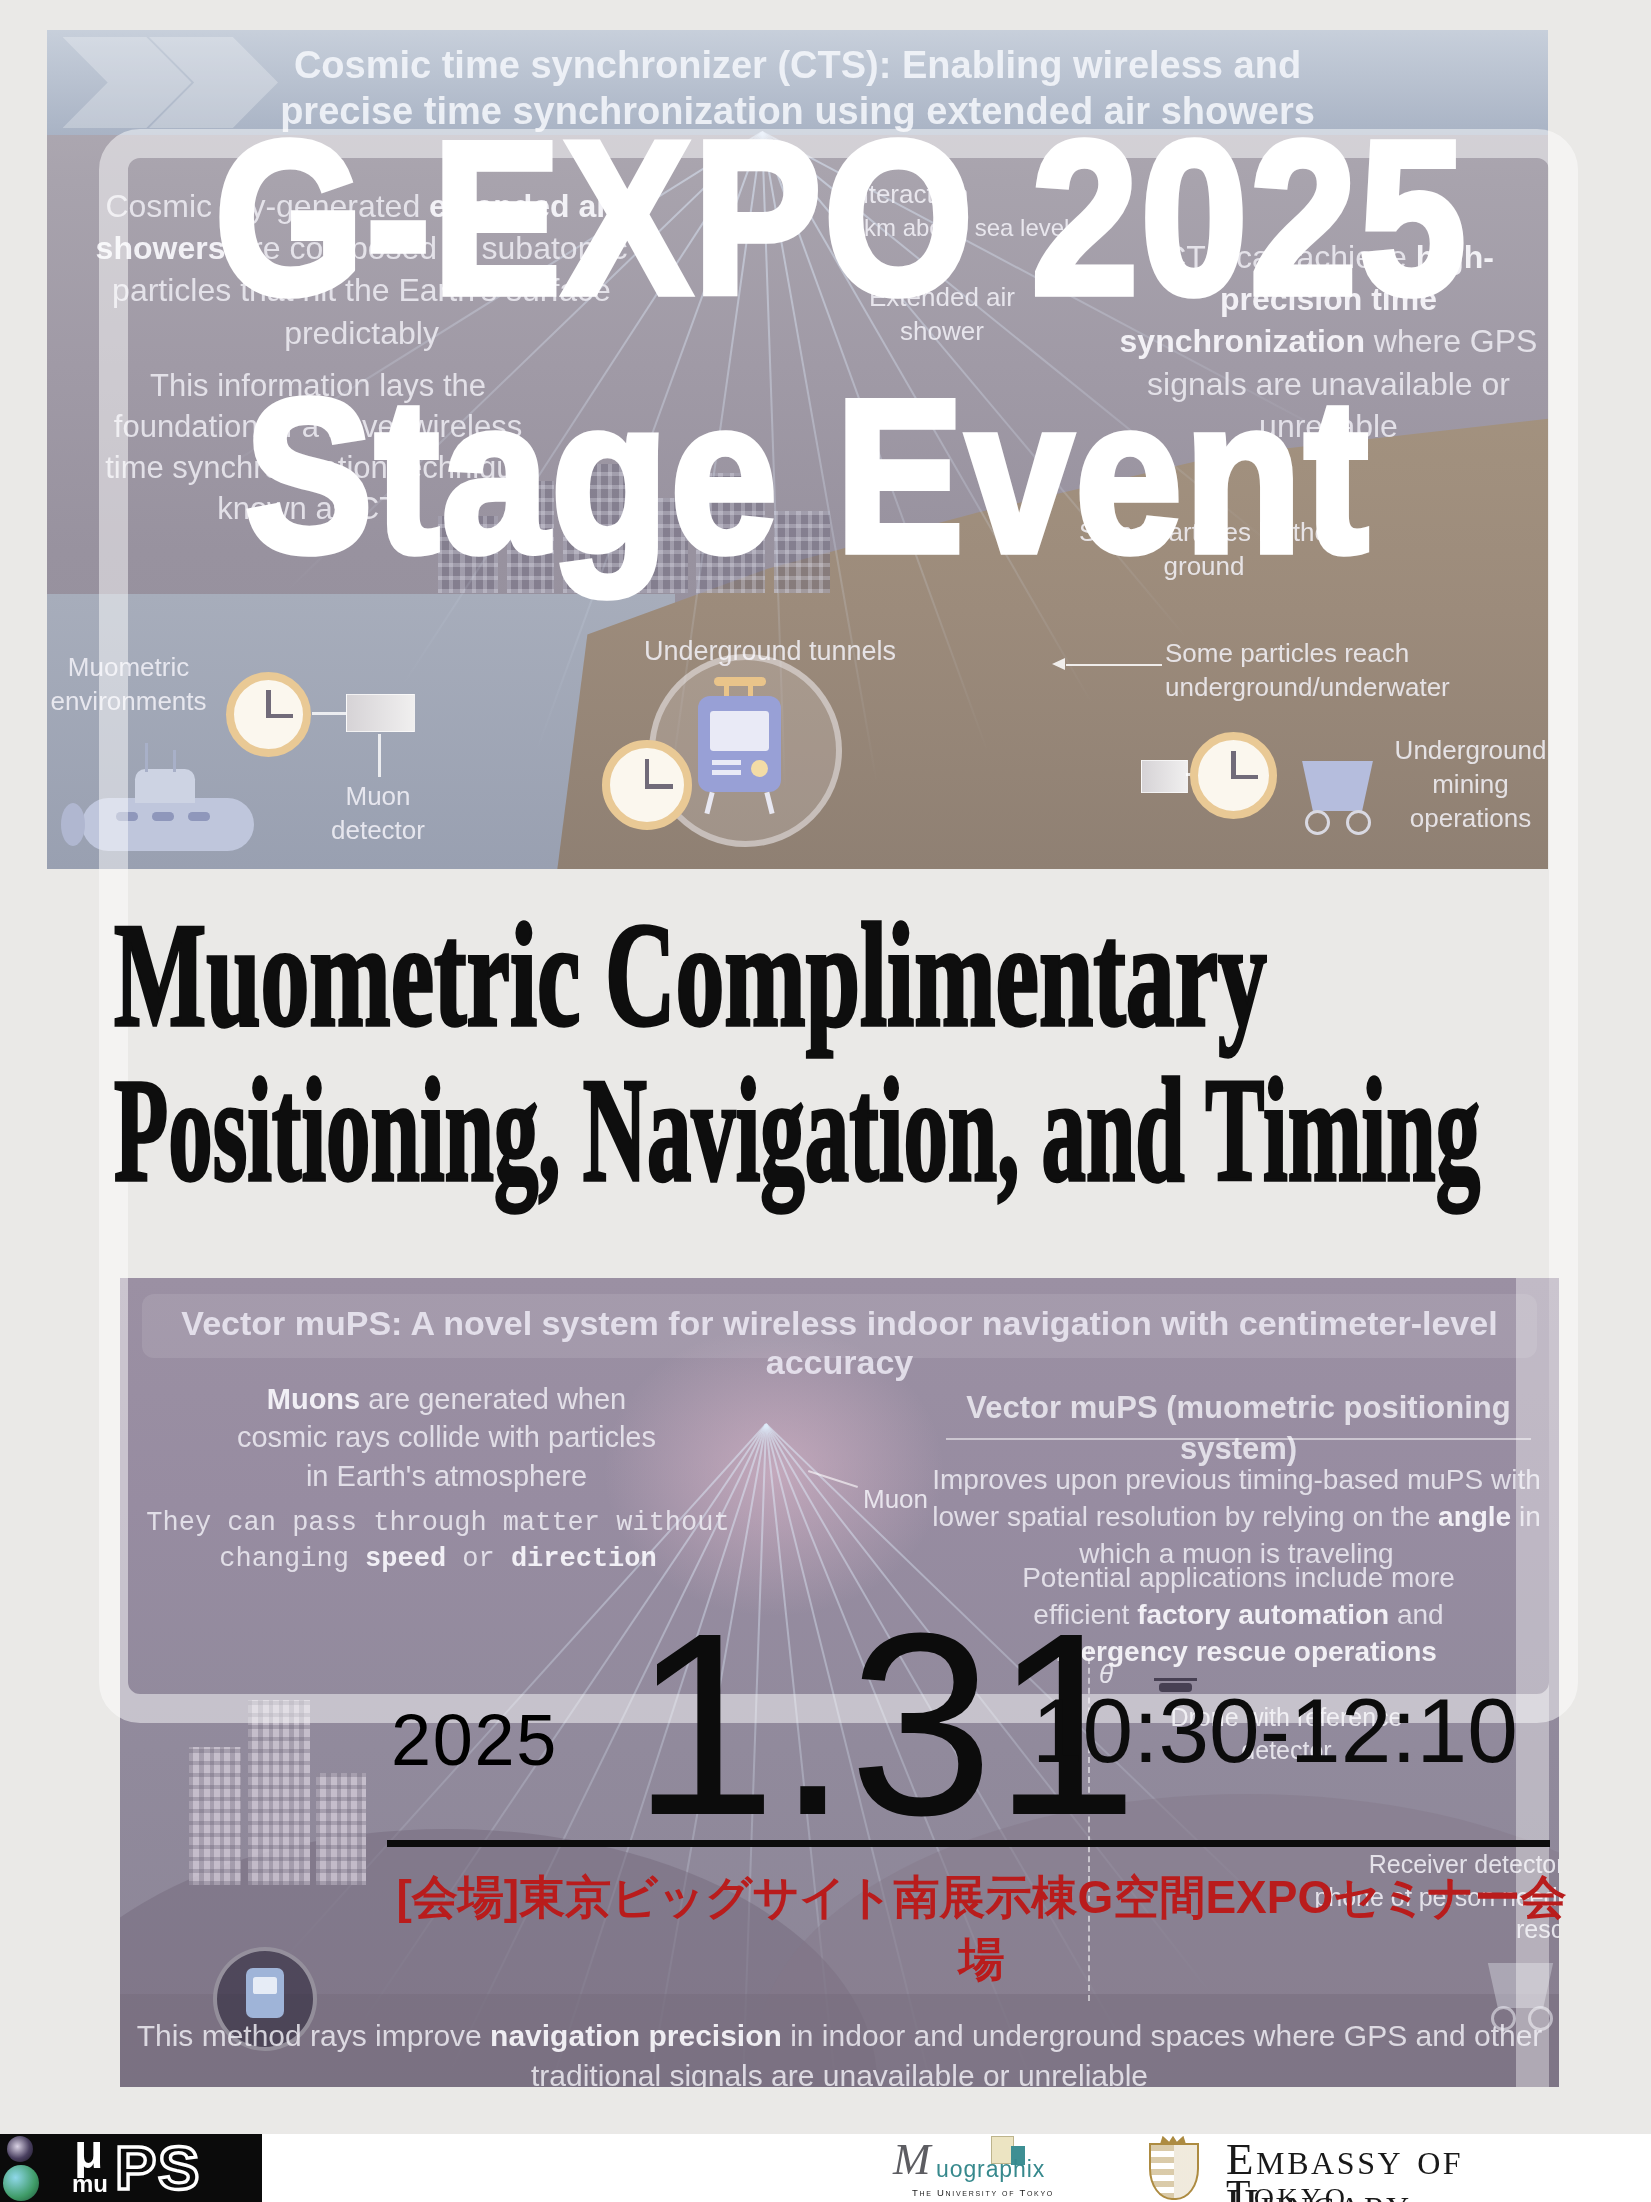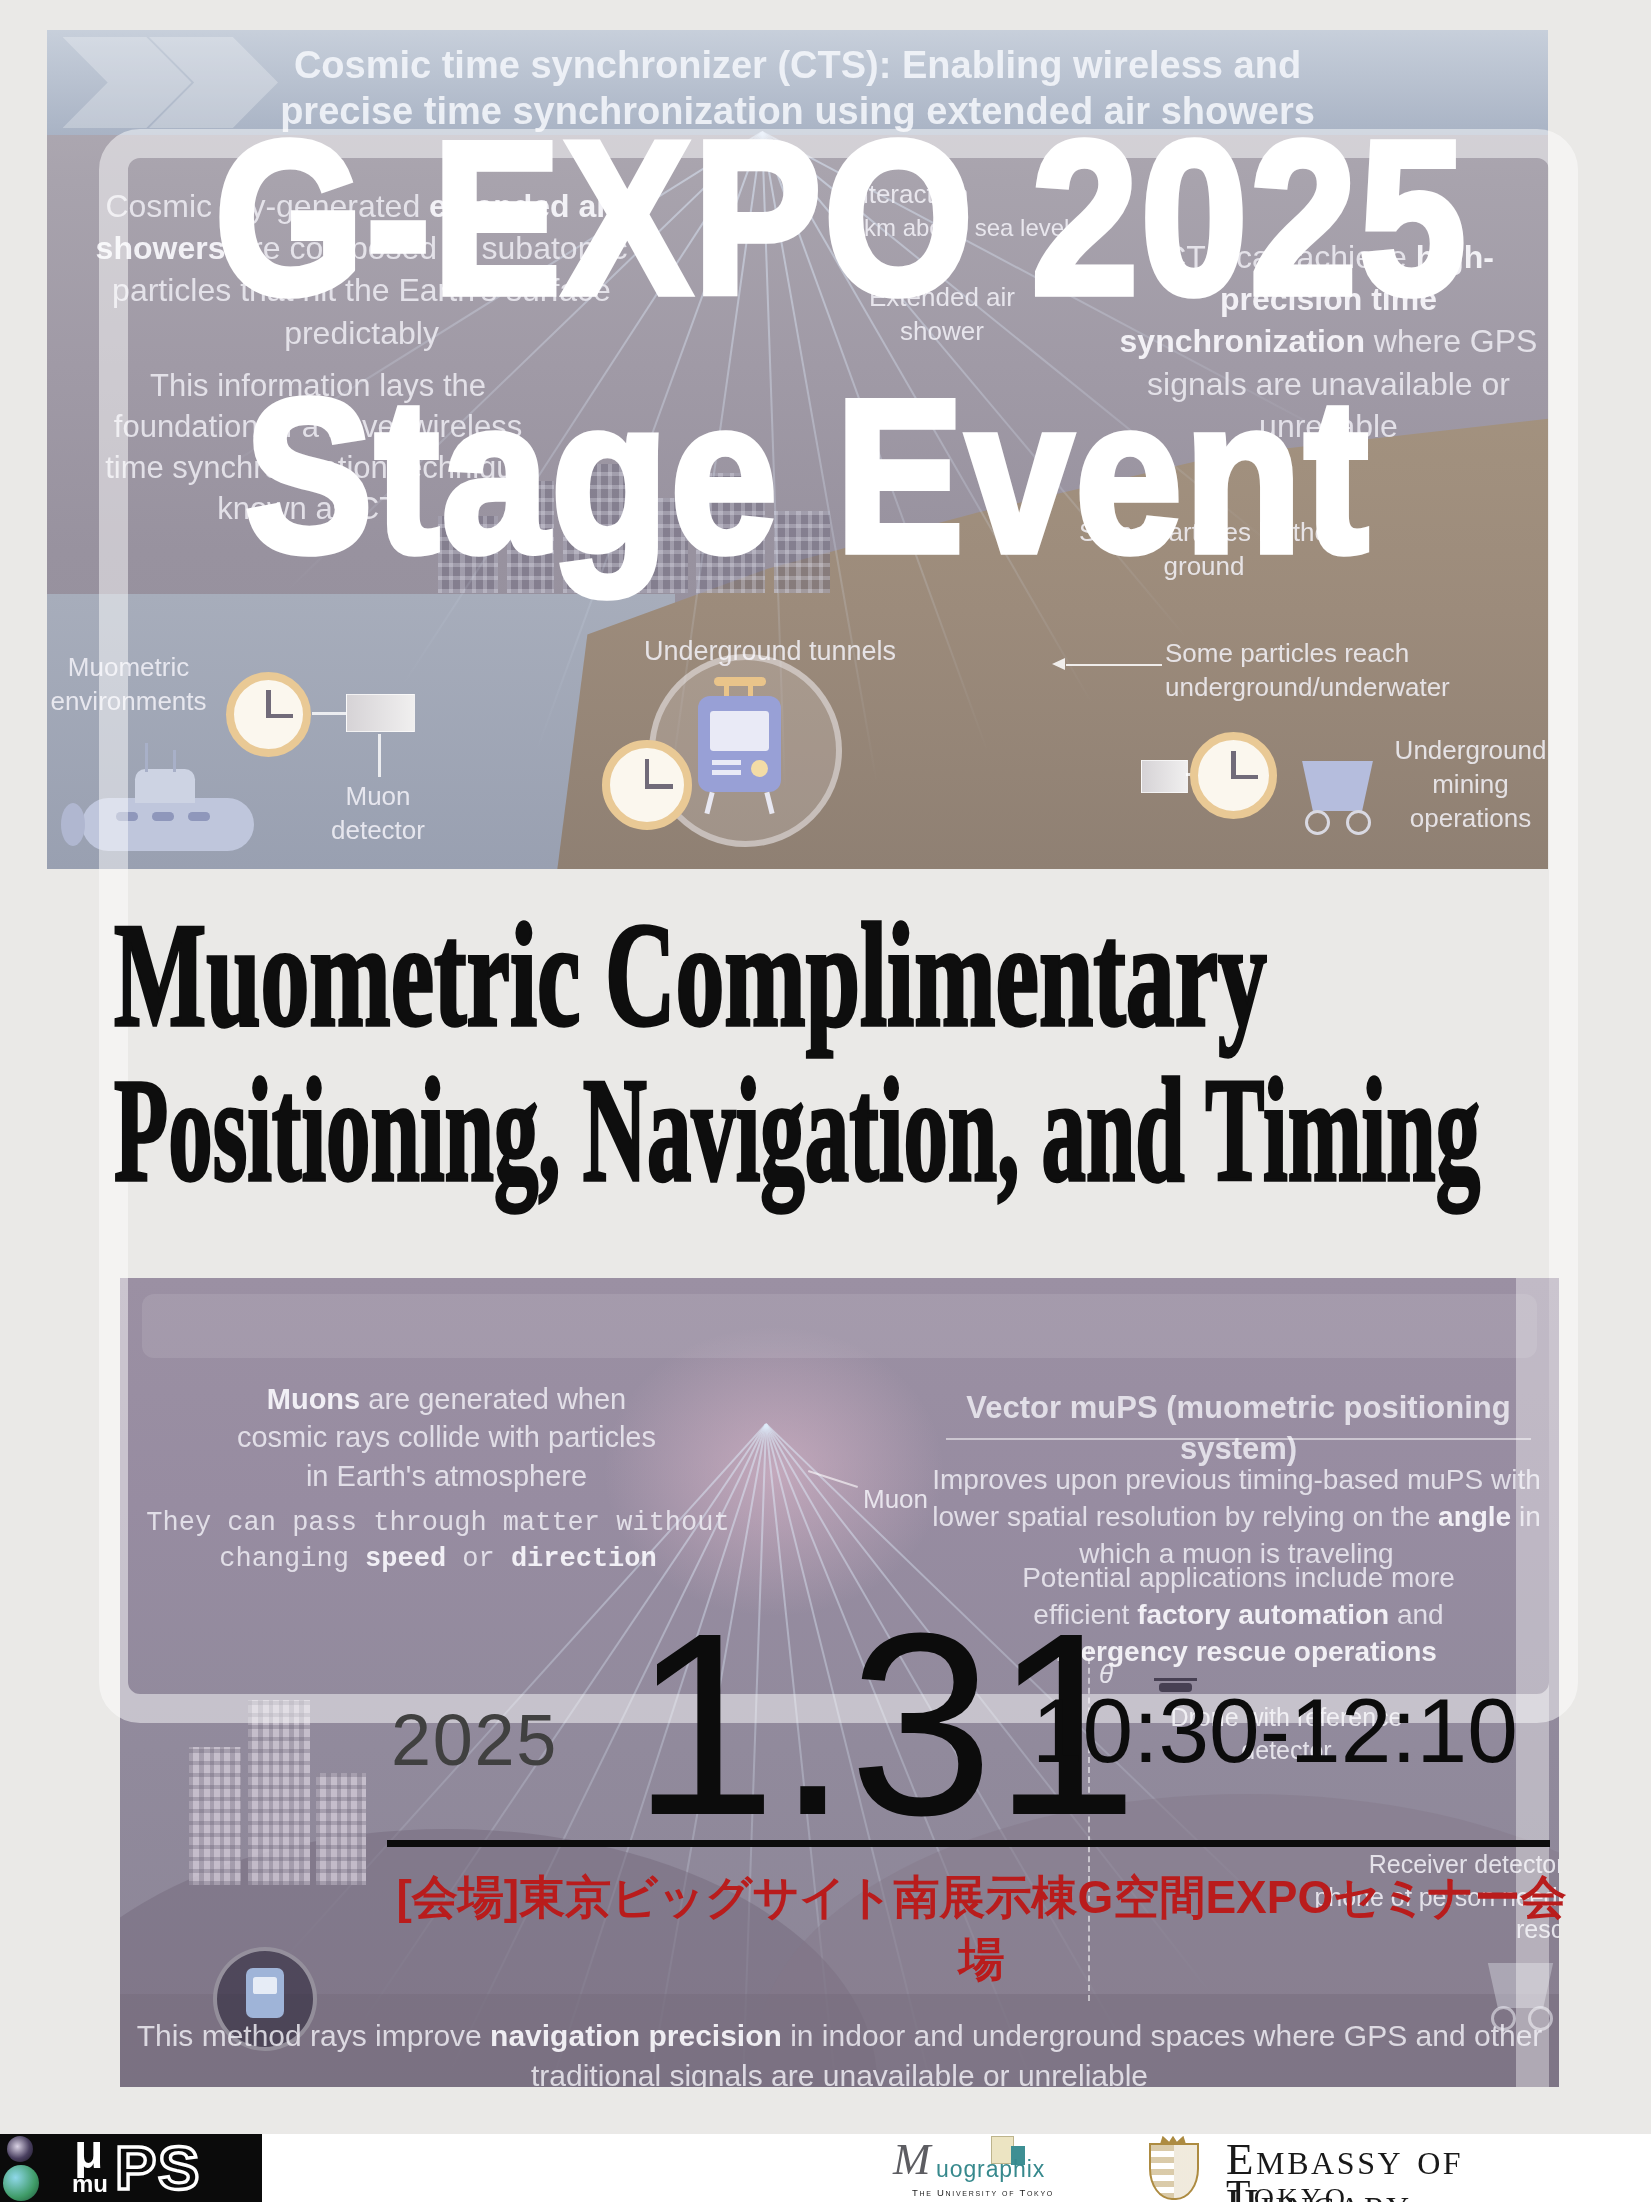--- a/index.html
+++ b/index.html
@@ -74,21 +74,21 @@
     background:rgba(131,119,135,.42);border-radius:50% 50% 0 0/65% 65% 0 0;}
   .groundstrip{position:absolute;left:0;top:716px;width:100%;height:93px;background:rgba(118,108,124,.5);}
   .bld2{position:absolute;bottom:0;background:rgba(210,203,215,.8);
     background-image:repeating-linear-gradient(0deg,rgba(95,88,108,.30) 0 4.3px,transparent 4.3px 12px),
                      repeating-linear-gradient(90deg,rgba(95,88,108,.30) 0 4.3px,transparent 4.3px 10.3px);}
   .dash{position:absolute;border-left:2.6px dashed rgba(255,255,255,.55);}
   .edge-strip{position:absolute;left:1396px;top:0;width:33px;height:100%;background:rgba(255,255,255,.38);}
   .mups-note{left:0;top:738px;width:100%;font-size:30px;}
 
   
-  .yr{left:391px;top:1699px;font-size:72px;color:#404040;z-index:8;letter-spacing:1.7px;}
+  .yr{left:391px;top:1699px;font-size:72px;color:#000000;z-index:8;letter-spacing:1.7px;}
   .day{left:632px;top:1594px;font-size:260px;color:#0c0c0c;z-index:8;line-height:1;}
   .time{left:1032px;top:1679px;font-size:91px;color:#0c0c0c;z-index:8;}
   .dline{left:387px;top:1840px;width:1163px;height:6.9px;background:#0c0c0c;z-index:8;}
   .venue{left:379px;top:1867px;width:1205px;font-size:46px;font-weight:bold;color:#b91c1c;
     text-align:center;z-index:8;}
 
   
   .footer-strip{left:0;top:2134px;width:1652px;height:69px;background:#ffffff;z-index:9;}
   .mupslogo{position:absolute;left:0;top:0;width:262px;height:69px;background:#0b0b0b;overflow:hidden;}
   .galaxy{position:absolute;left:6.9px;top:1.7px;width:26px;height:26px;border-radius:50%;
@@ -225,20 +225,21 @@
     </div>
     <div class="cart" style="left:1252px;top:731px;width:77px;height:50px;"></div>
     <i class="wheel" style="left:1258px;top:780px;"></i>
     <i class="wheel" style="left:1299px;top:780px;"></i>
     <span class="lbl" style="left:1329px;top:704px;width:189px;">Underground mining operations</span>
   </div>
 
   <div class="panel mups-panel">
     <div class="glow"></div>
     <div class="mups-band"></div>
+    <div class="abs mups-title">Vector muPS: A novel system for wireless indoor navigation with centimeter-level accuracy</div>
 
     <div class="abs" style="left:645px;top:146px;">
       <i class="ray2" style="height:723px;transform:rotate(-46deg);"></i>
       <i class="ray2" style="height:723px;transform:rotate(-38deg);"></i>
       <i class="ray2" style="height:723px;transform:rotate(-30deg);"></i>
       <i class="ray2" style="height:723px;transform:rotate(-22deg);"></i>
       <i class="ray2" style="height:723px;transform:rotate(-14deg);"></i>
       <i class="ray2" style="height:723px;transform:rotate(-6deg);"></i>
       <i class="ray2" style="height:723px;transform:rotate(2deg);"></i>
       <i class="ray2" style="height:723px;transform:rotate(10deg);"></i>

